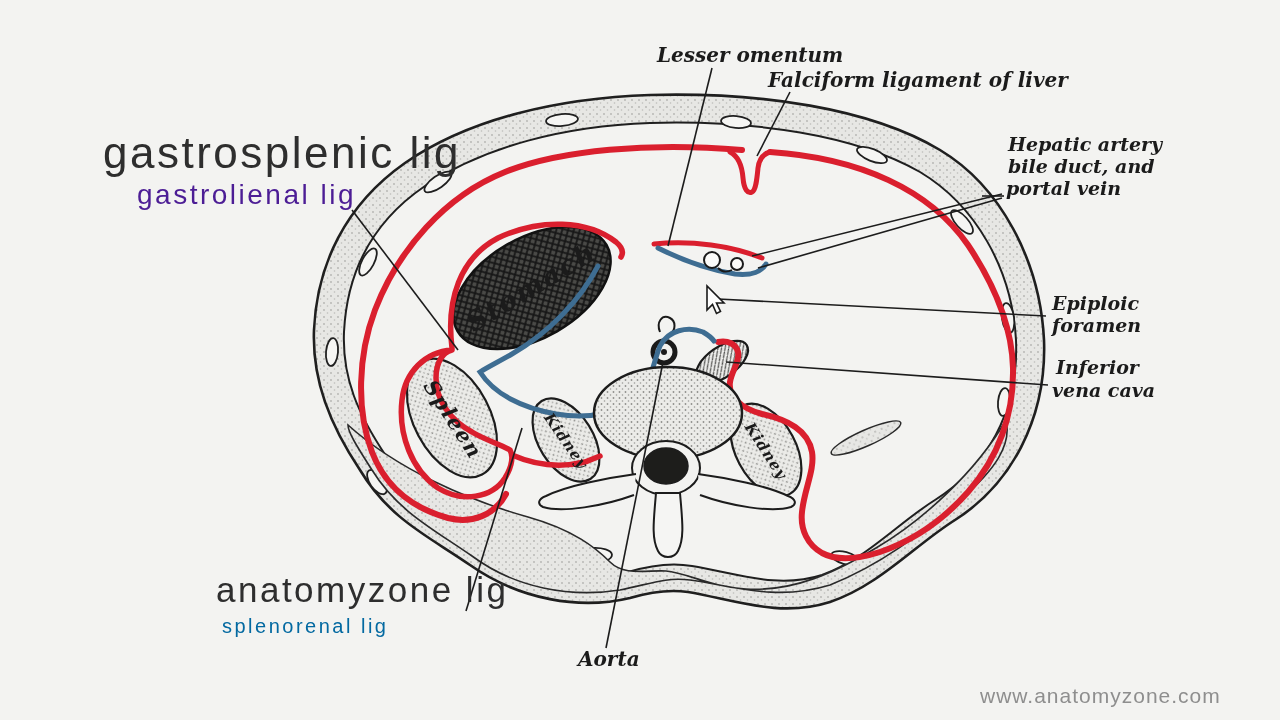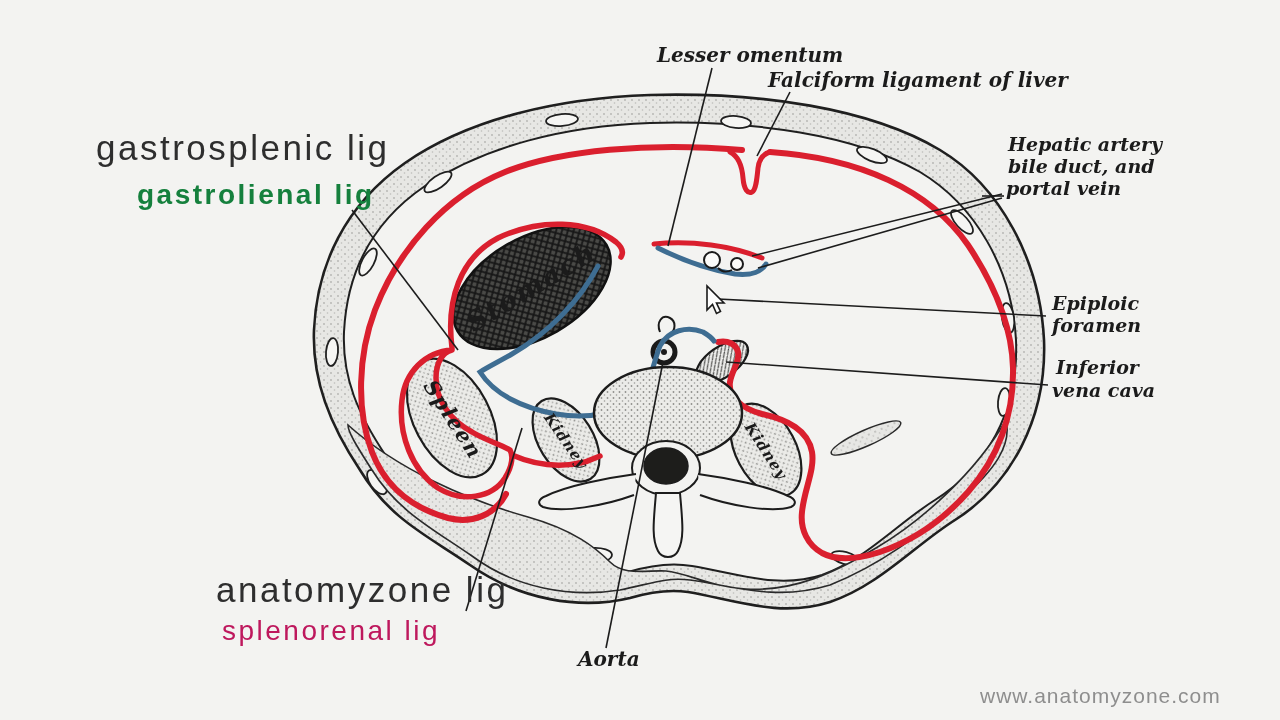--- a/index.html
+++ b/index.html
@@ -1,24 +1,24 @@
 <!DOCTYPE html>
 <html><head>
 <meta charset="utf-8">
 <style>
   html,body{margin:0;padding:0;}
   #frame{position:relative;width:1280px;height:720px;overflow:hidden;background:#f3f3f1;
          font-family:"Liberation Sans",sans-serif;}
   #diagram-svg{position:absolute;left:0;top:0;}
   .overlay-label{position:absolute;color:#2e2e2e;letter-spacing:2.5px;font-weight:300;
                  white-space:nowrap;}
-  #lbl-gastrosplenic{left:96px;top:128px;font-size:35px;}
-  #lbl-gastrolienal{left:137px;top:179px;font-size:28px;color:#15803d;font-weight:bold;}
+  #lbl-gastrosplenic{left:103px;top:128px;font-size:44px;}
+  #lbl-gastrolienal{left:137px;top:179px;font-size:28px;color:#4c1d95;}
   #lbl-lienorenal{left:216px;top:570px;font-size:35px;}
-  #lbl-splenorenal{left:222px;top:615px;font-size:28px;color:#be185d;}
+  #lbl-splenorenal{left:222px;top:615px;font-size:20px;color:#0369a1;}
   #watermark{position:absolute;left:980px;top:684px;font-size:21px;color:#8e8e8e;
              letter-spacing:1px;font-weight:300;white-space:nowrap;}
   .engraved{font-family:"DejaVu Serif",serif;font-style:italic;font-weight:600;fill:#1b1b1b;}
   .leader{stroke:#1c1c1c;stroke-width:1.6;fill:none;}
 </style>
 </head>
 <body>
 
 <div id="frame">
 <svg id="diagram-svg" width="1280" height="720" viewBox="0 0 1280 720">

